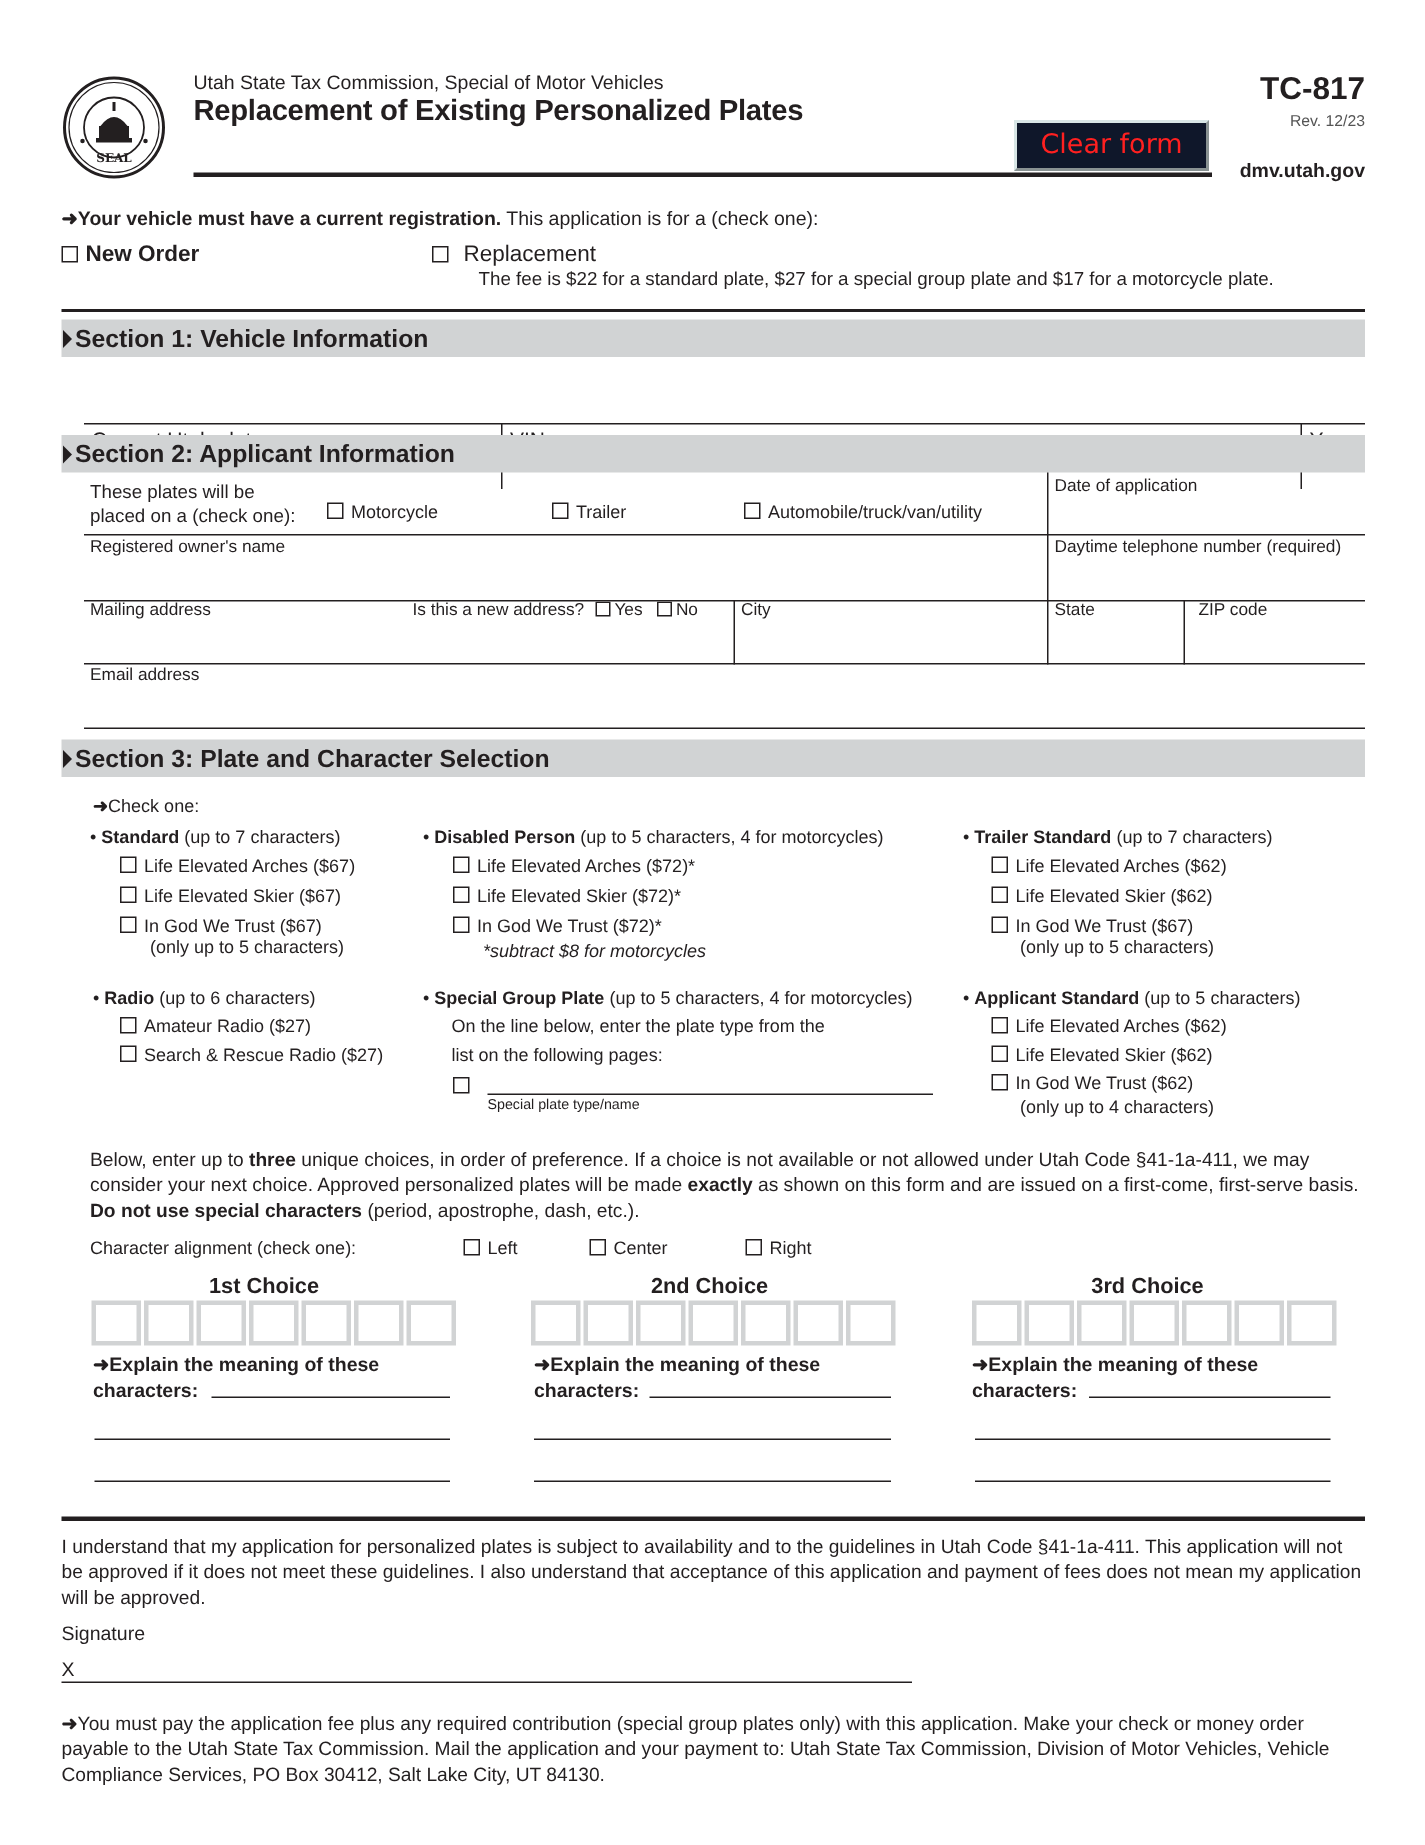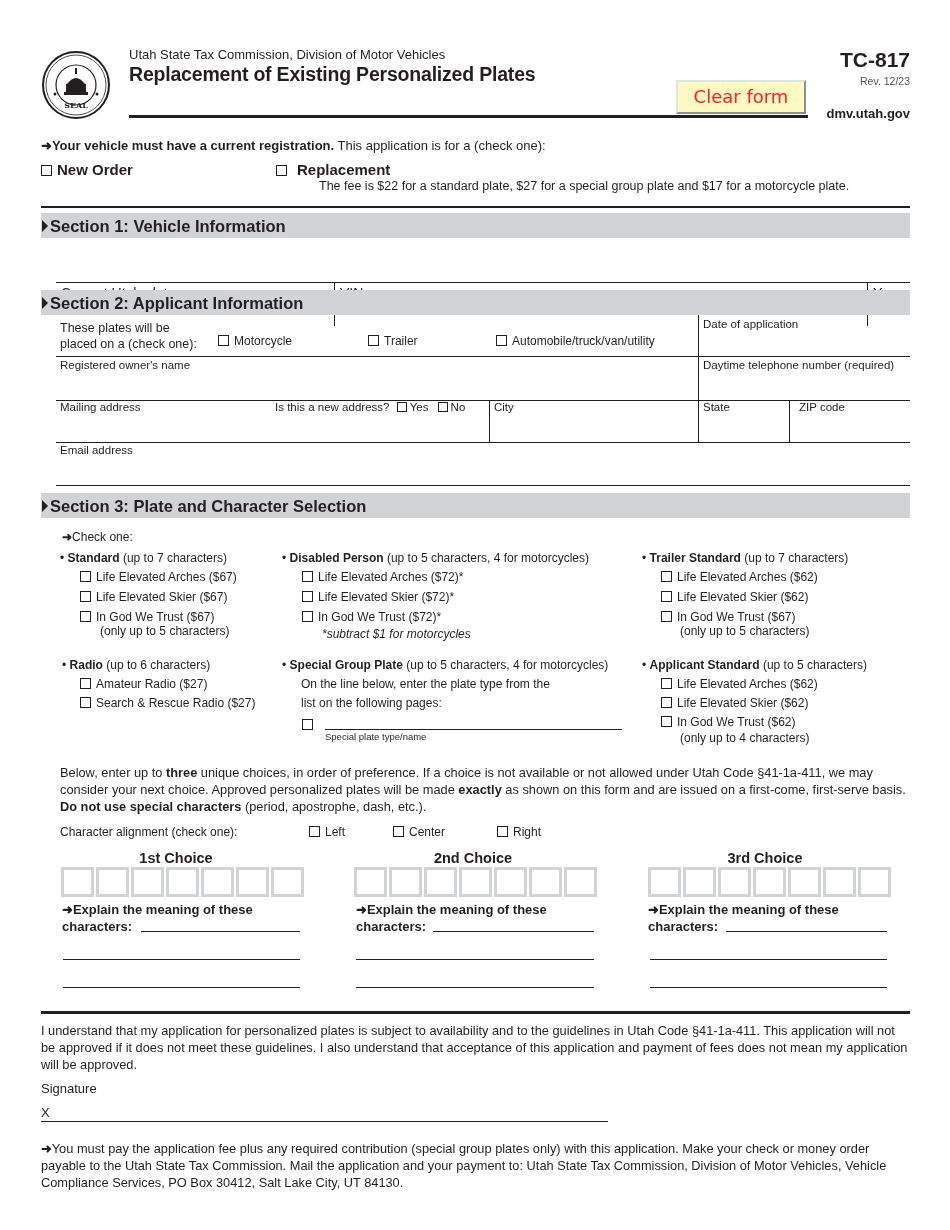--- a/index.html
+++ b/index.html
@@ -9,25 +9,25 @@
   .cb-sm { width: 10px; height: 10px; }
   .arrow { font-weight: bold; }
   
   .seal { left: 41px; top: 50px; width: 70px; height: 70px; }
   .agency { left: 129px; top: 47px; font-size: 13px; }
   .title { left: 129px; top: 63px; font-size: 19.5px; font-weight: bold; line-height: 23px; letter-spacing: -0.2px; }
   .title-rule { left: 129px; top: 115px; width: 679px; height: 3px; background: #231f20; }
   .formno { right: 40px; top: 48px; font-size: 21px; font-weight: bold; }
   .rev { right: 40px; top: 75px; font-size: 10.5px; color: #555; }
   .site { right: 40px; top: 106px; font-size: 13px; font-weight: bold; }
-  .clear-btn { left: 676px; top: 80px; width: 130px; height: 34px; background: #fef9c3; border: 2px outset #d8e6e6; color: #ff2020; font-size: 18px; font-family: "DejaVu Sans", sans-serif; text-align: center; line-height: 30px; cursor: pointer; }
+  .clear-btn { left: 676px; top: 80px; width: 130px; height: 34px; background: #0f172a; border: 2px outset #d8e6e6; color: #ff2020; font-size: 18px; font-family: "DejaVu Sans", sans-serif; text-align: center; line-height: 30px; cursor: pointer; }
   
   .must { left: 41px; top: 138px; font-size: 13px; }
   .opt-new { left: 41px; top: 161px; font-size: 15px; font-weight: bold; }
-  .opt-rep { left: 276px; top: 161px; font-size: 15px; font-weight: bold; }
+  .opt-rep { left: 288px; top: 161px; font-size: 15px; font-weight: normal; }
   .fee { left: 319px; top: 179px; font-size: 12.5px; }
   .top-rule { left: 41px; top: 206px; width: 869px; height: 2px; background: #231f20; }
   
   .sect { left: 41px; width: 869px; height: 25px; background: #d1d3d4; font-size: 16.5px; font-weight: bold; line-height: 26px; padding-left: 9px; }
   .sect::before { content: ""; position: absolute; left: 1px; top: 7px; border-left: 6px solid #231f20; border-top: 6px solid transparent; border-bottom: 6px solid transparent; }
   .grid { position: absolute; left: 56px; width: 854px; }
   .cell { position: absolute; border-left: 1px solid #231f20; font-size: 14px; padding: 3px 0 0 5px; margin-top: 44px; }
   .cell.first { border-left: none; }
   .hline { position: absolute; left: 56px; width: 854px; height: 1px; background: #231f20; }
   .lbl { position: absolute; font-size: 11.5px; }
@@ -49,21 +49,21 @@
     <circle cx="35" cy="35" r="30" fill="none" stroke="#231f20" stroke-width="0.8"></circle>
     <circle cx="35" cy="35" r="20" fill="none" stroke="#231f20" stroke-width="1.2"></circle>
     <path d="M23 45 h24 v-3 h-2 v-8 h-20 v8 h-2z" fill="#231f20"></path>
     <path d="M26 34 q9 -12 18 0z" fill="#231f20"></path>
     <rect x="34" y="18" width="2" height="6" fill="#231f20"></rect>
     <text x="35" y="58" font-size="8" font-weight="bold" text-anchor="middle" font-family="DejaVu Serif, serif" fill="#231f20">SEAL</text>
     <circle cx="14" cy="44" r="1.5" fill="#231f20"></circle>
       <circle cx="56" cy="44" r="1.5" fill="#231f20"></circle>
   </svg>
 </div>
-<div class="abs agency">Utah State Tax Commission, Division of Motor Vehicles</div>
+<div class="abs agency">Utah State Tax Commission, Special of Motor Vehicles</div>
 <div class="abs title">
   <div>Replacement of Existing Personalized Plates</div>
 </div>
 <div class="abs title-rule"></div>
 <div class="abs formno">TC-817</div>
 <div class="abs rev">Rev. 12/23</div>
 <div class="abs site">dmv.utah.gov</div>
 <div class="abs clear-btn">Clear form</div>
 
 <div class="abs must">
@@ -121,21 +121,21 @@
 <div class="txt" style="left:60px;top:551px">• <b>Standard</b><span> (up to 7 characters)</span></div>
 <div class="txt" style="left:80px;top:570px"><span class="cb"></span><span>Life Elevated Arches ($67)</span></div>
 <div class="txt" style="left:80px;top:590px"><span class="cb"></span><span>Life Elevated Skier ($67)</span></div>
 <div class="txt" style="left:80px;top:610px"><span class="cb"></span><span>In God We Trust ($67)</span></div>
 <div class="txt" style="left:100px;top:624px">(only up to 5 characters)</div>
 
 <div class="txt" style="left:282px;top:551px">• <b>Disabled Person</b><span> (up to 5 characters, 4 for motorcycles)</span></div>
 <div class="txt" style="left:302px;top:570px"><span class="cb"></span><span>Life Elevated Arches ($72)*</span></div>
 <div class="txt" style="left:302px;top:590px"><span class="cb"></span><span>Life Elevated Skier ($72)*</span></div>
 <div class="txt" style="left:302px;top:610px"><span class="cb"></span><span>In God We Trust ($72)*</span></div>
-<div class="txt ital" style="left:322px;top:627px">*subtract $1 for motorcycles</div>
+<div class="txt ital" style="left:322px;top:627px">*subtract $8 for motorcycles</div>
 
 <div class="txt" style="left:642px;top:551px">• <b>Trailer Standard</b><span> (up to 7 characters)</span></div>
 <div class="txt" style="left:661px;top:570px"><span class="cb"></span><span>Life Elevated Arches ($62)</span></div>
 <div class="txt" style="left:661px;top:590px"><span class="cb"></span><span>Life Elevated Skier ($62)</span></div>
 <div class="txt" style="left:661px;top:610px"><span class="cb"></span><span>In God We Trust ($67)</span></div>
 <div class="txt" style="left:680px;top:624px">(only up to 5 characters)</div>
 
 <div class="txt" style="left:62px;top:658px">• <b>Radio</b><span> (up to 6 characters)</span></div>
 <div class="txt" style="left:80px;top:677px"><span class="cb"></span><span>Amateur Radio ($27)</span></div>
 <div class="txt" style="left:80px;top:696px"><span class="cb"></span><span>Search &amp; Rescue Radio ($27)</span></div>

